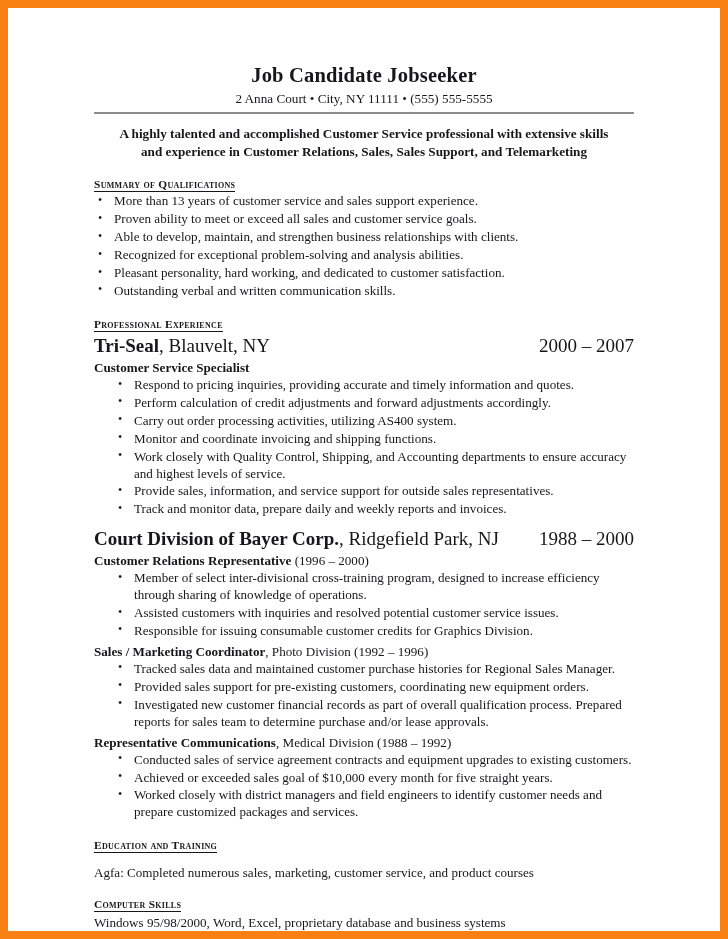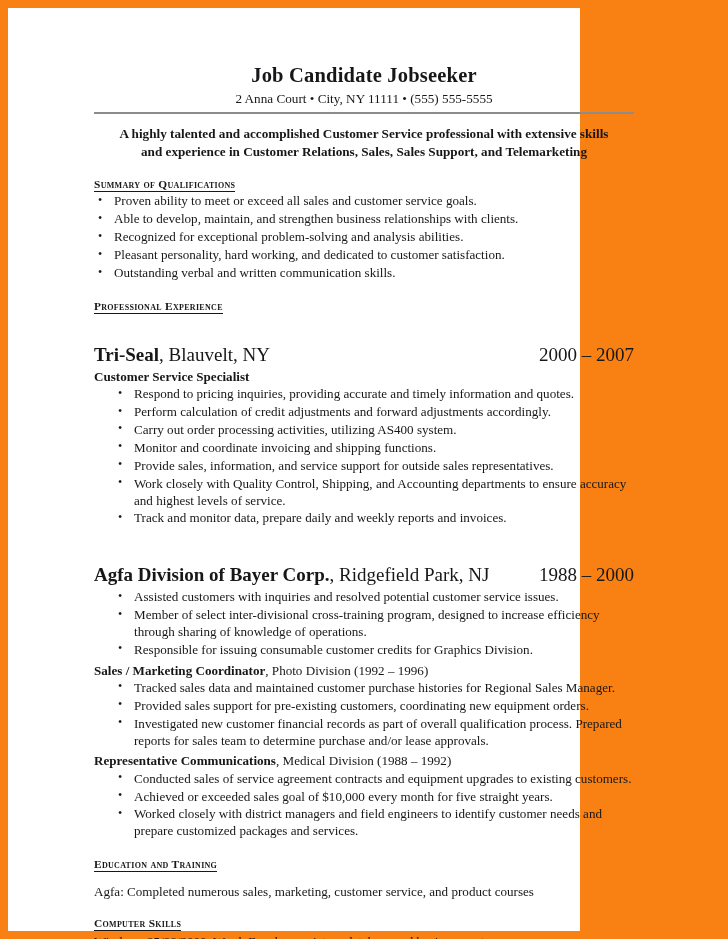--- a/index.html
+++ b/index.html
@@ -10,21 +10,21 @@
     width: 728px;
     height: 939px;
     background: #f98012;
     font-family: "Liberation Serif", "DejaVu Serif", serif;
     overflow: hidden;
   }
   .page {
     position: absolute;
     left: 8px;
     top: 8px;
-    width: 572px;
+    width: 712px;
     height: 923px;
     background: #ffffff;
     box-sizing: border-box;
   }
   .sheet {
     position: absolute;
     left: 86px;
     top: 0;
     width: 540px;
     box-sizing: border-box;
@@ -105,21 +105,21 @@
   
   .job-line {
     display: flex;
     justify-content: space-between;
     align-items: baseline;
     font-size: 19px;
     line-height: 1.31;
     margin-top: 2px;
   }
   .job-line .left b { font-weight: bold; }
-  .job-line .dates { white-space: nowrap; margin-top: 27px; }
+  .job-line .dates { white-space: nowrap; }
   .job-title {
     font-size: 13.1px;
     line-height: 1.31;
     font-weight: bold;
   }
   .job-title .norm { font-weight: normal; }
   .entry { margin-top: 9px; }
   .entry.first { margin-top: 1px; }
   .subrole { margin-top: 3px; }
 
@@ -142,20 +142,21 @@
     <div class="rule"></div>
     <div class="profile">
       <span>A highly talented and accomplished Customer Service professional with extensive skills</span><br>
       <span>and experience in Customer Relations, Sales, Sales Support, and Telemarketing</span>
     </div>
 
     <div class="section-head-wrap">
       <span class="section-head">Summary of Qualifications</span>
     </div>
     <ul class="summary">
+      <li>More than 13 years of customer service and sales support experience.</li>
       <li>Proven ability to meet or exceed all sales and customer service goals.</li>
       <li>Able to develop, maintain, and strengthen business relationships with clients.</li>
       <li>Recognized for exceptional problem-solving and analysis abilities.</li>
       <li>Pleasant personality, hard working, and dedicated to customer satisfaction.</li>
       <li>Outstanding verbal and written communication skills.</li>
     </ul>
 
     <div class="section-head-wrap">
       <span class="section-head">Professional Experience</span>
     </div>
@@ -164,34 +165,35 @@
       <div class="job-line">
         <div class="left"><b>Tri-Seal</b><span>, Blauvelt, NY</span></div>
         <div class="dates">2000 – 2007</div>
       </div>
       <div class="job-title"><span>Customer Service Specialist</span><span class="norm"></span></div>
       <ul class="indented">
         <li>Respond to pricing inquiries, providing accurate and timely information and quotes.</li>
         <li>Perform calculation of credit adjustments and forward adjustments accordingly.</li>
         <li>Carry out order processing activities, utilizing AS400 system.</li>
         <li>Monitor and coordinate invoicing and shipping functions.</li>
+        <li>Work closely with Quality Control, Shipping, and Accounting departments to ensure accuracy and highest levels of service.</li>
         <li>Provide sales, information, and service support for outside sales representatives.</li>
-        <li>Work closely with Quality Control, Shipping, and Accounting departments to ensure accuracy and highest levels of service.</li>
         <li>Track and monitor data, prepare daily and weekly reports and invoices.</li>
       </ul>
     </div>
 
     <div class="entry">
       <div class="job-line">
-        <div class="left"><b>Agfa Division of Bayer Corp.</b><span>, Ridgefield Park, NJ</span></div>
+        <div class="left"><b>Court Division of Bayer Corp.</b><span>, Ridgefield Park, NJ</span></div>
         <div class="dates">1988 – 2000</div>
       </div>
-      <ul class="indented">
+      <div class="job-title"><span>Customer Relations Representative</span><span class="norm"> (1996 – 2000)</span></div>
+      <ul class="indented">
+        <li>Member of select inter-divisional cross-training program, designed to increase efficiency through sharing of knowledge of operations.</li>
         <li>Assisted customers with inquiries and resolved potential customer service issues.</li>
-        <li>Member of select inter-divisional cross-training program, designed to increase efficiency through sharing of knowledge of operations.</li>
         <li>Responsible for issuing consumable customer credits for Graphics Division.</li>
       </ul>
     </div>
 
     <div class="subrole">
       <div class="job-title"><span>Sales / Marketing Coordinator</span><span class="norm">, Photo Division (1992 – 1996)</span></div>
       <ul class="indented">
         <li>Tracked sales data and maintained customer purchase histories for Regional Sales Manager.</li>
         <li>Provided sales support for pre-existing customers, coordinating new equipment orders.</li>
         <li>Investigated new customer financial records as part of overall qualification process.  Prepared reports for sales team to determine purchase and/or lease approvals.</li>

